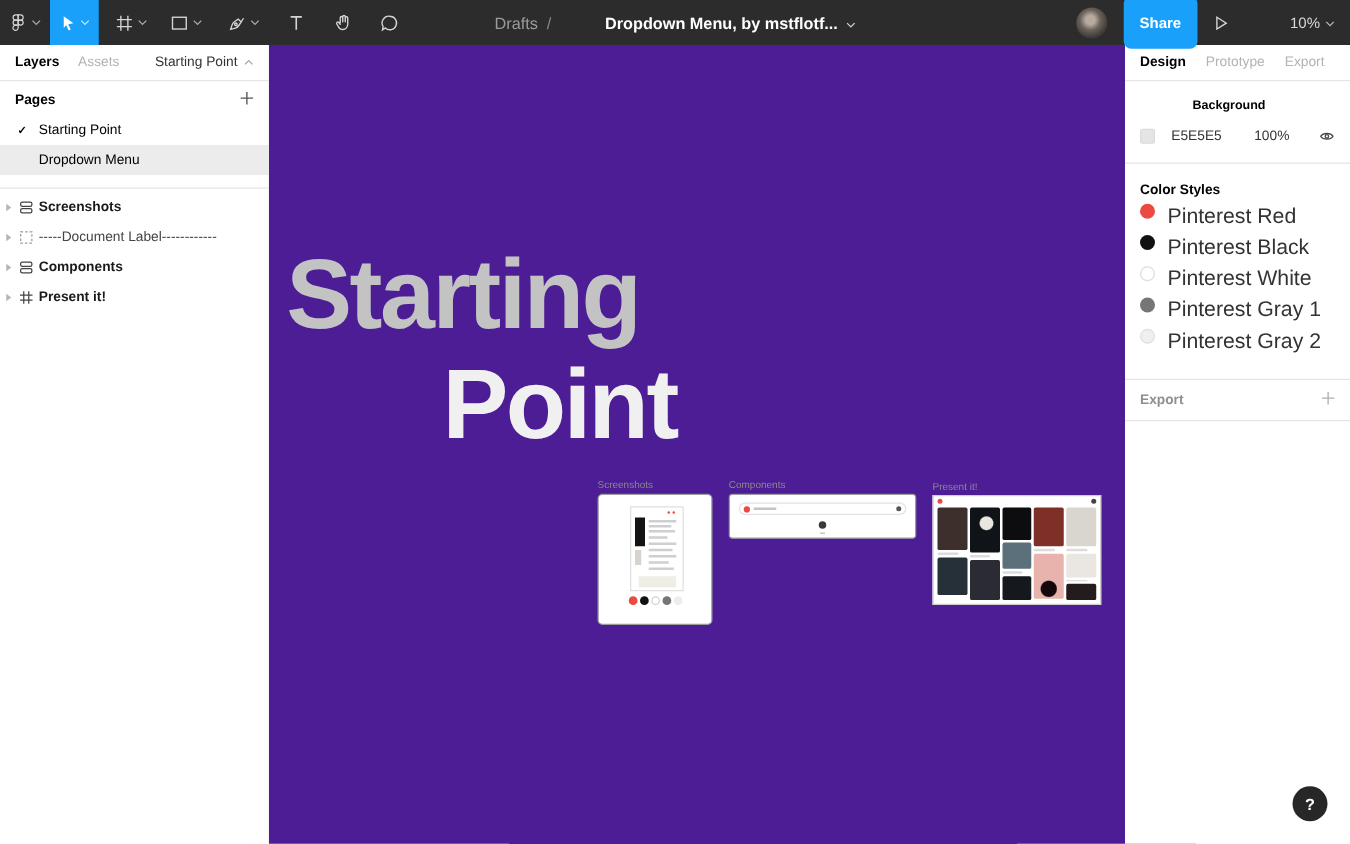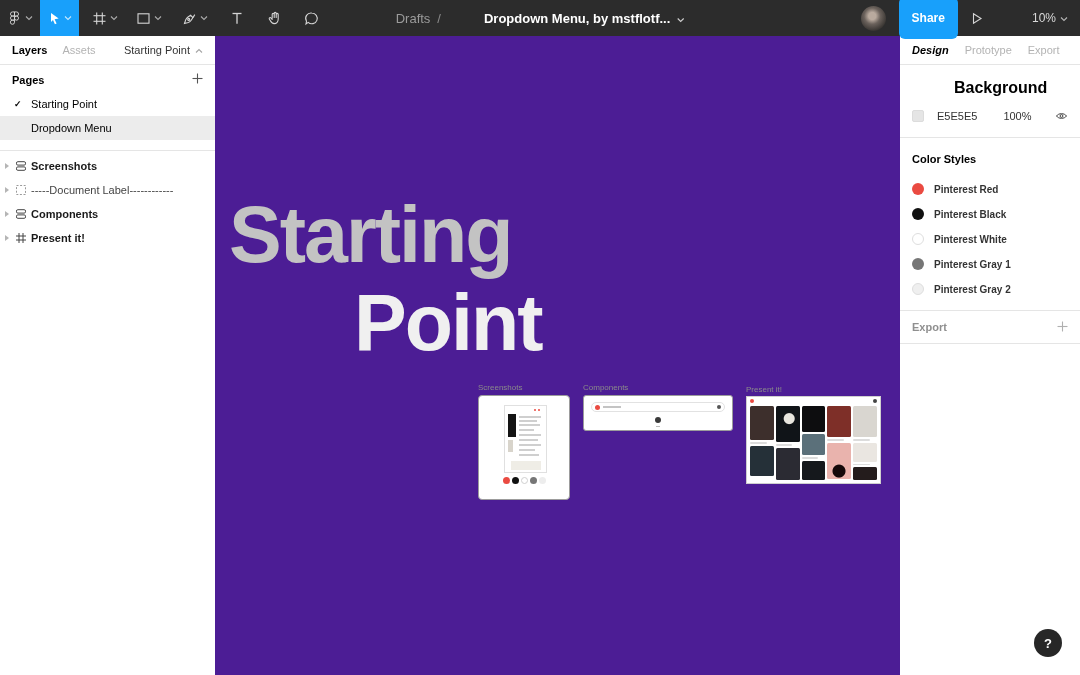--- a/index.html
+++ b/index.html
@@ -47,32 +47,32 @@
     position:relative; padding-left:31px; font-weight:bold; }
   .layer-row.dim-label { font-weight:normal; color:#444; }
   .layer-row .tri { position:absolute; left:5px; width:0; height:0;
     border-left:4px solid #b5b5b5; border-top:3px solid transparent; border-bottom:3px solid transparent; }
   .layer-row .licon { position:absolute; left:15px; display:flex; }
 
   
   .right-panel { position:absolute; top:36px; right:0; width:180px; bottom:0; background:#fff; z-index:20; }
   .rp-tabs { height:29px; display:flex; align-items:center; gap:16px; padding:0 12px;
     border-bottom:1px solid #e5e5e5; font-size:11px; }
-  .rp-tabs .t-active { font-weight:bold; color:#000;font-style:italic; }
+  .rp-tabs .t-active { font-weight:bold; color:#000; }
   .rp-tabs .t-dim { color:#b3b3b3; }
   .bg-section { padding:14px 12px 15px 12px; border-bottom:1px solid #e5e5e5; }
-  .bg-title { font-size:16px; font-weight:bold; color:#000;padding-left:42px; }
+  .bg-title { font-size:10px; font-weight:bold; color:#000;padding-left:42px; }
   .bg-row { margin-top:13px; display:flex; align-items:center; font-size:11px; color:#333; }
   .swatch-sq { width:12px; height:12px; border:1px solid #dcdcdc; border-radius:2px; }
   .bg-hex { margin-left:13px; }
   .bg-op { margin-left:26px; }
   .bg-row .eye { margin-left:auto; display:flex; }
   .cs-section { padding:10px 12px 15px 12px; border-bottom:1px solid #e5e5e5; }
   .cs-title { font-size:11px; font-weight:bold; color:#000; height:22px; display:flex; align-items:center; }
-  .cs-row { height:25px; display:flex; align-items:flex-end; font-size:10px; color:#333;font-weight:bold; }
+  .cs-row { height:25px; display:flex; align-items:flex-start; font-size:17px; color:#333; }
   .cs-dot { width:12px; height:12px; border-radius:50%; }
   .cs-dot.bordered { border:1px solid #dedede; }
   .cs-name { margin-left:10px; }
   .export-row { height:33px; display:flex; align-items:center; padding:0 12px;
     border-bottom:1px solid #e5e5e5; font-size:11px; color:#8f8f8f; font-weight:bold; }
   .export-row .plus { margin-left:auto; color:#b0b0b0; }
 
   
   .canvas { position:absolute; top:36px; left:215px; width:742px; bottom:0; background:#4c1d95; overflow:hidden; }
   .wm1 { position:absolute; left:14px; top:153px; font-size:79px; font-weight:bold;

